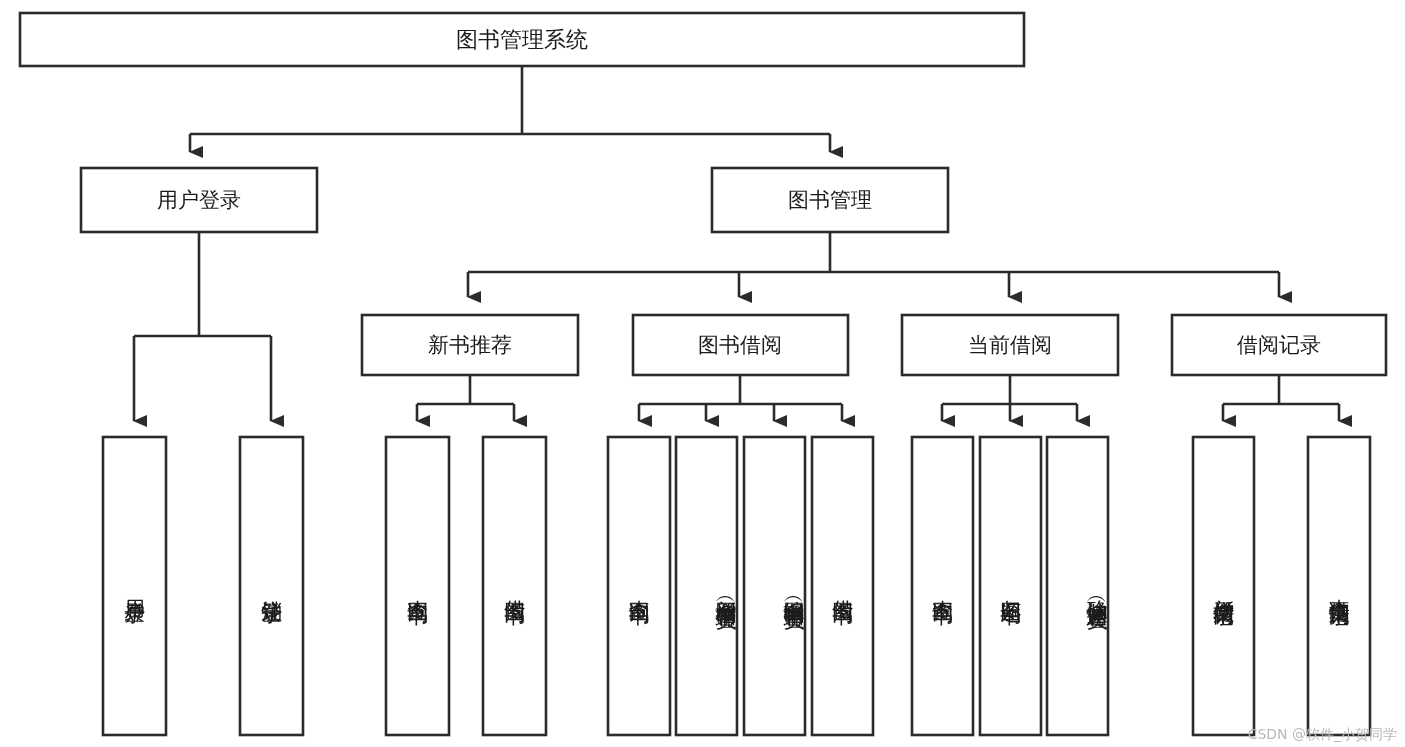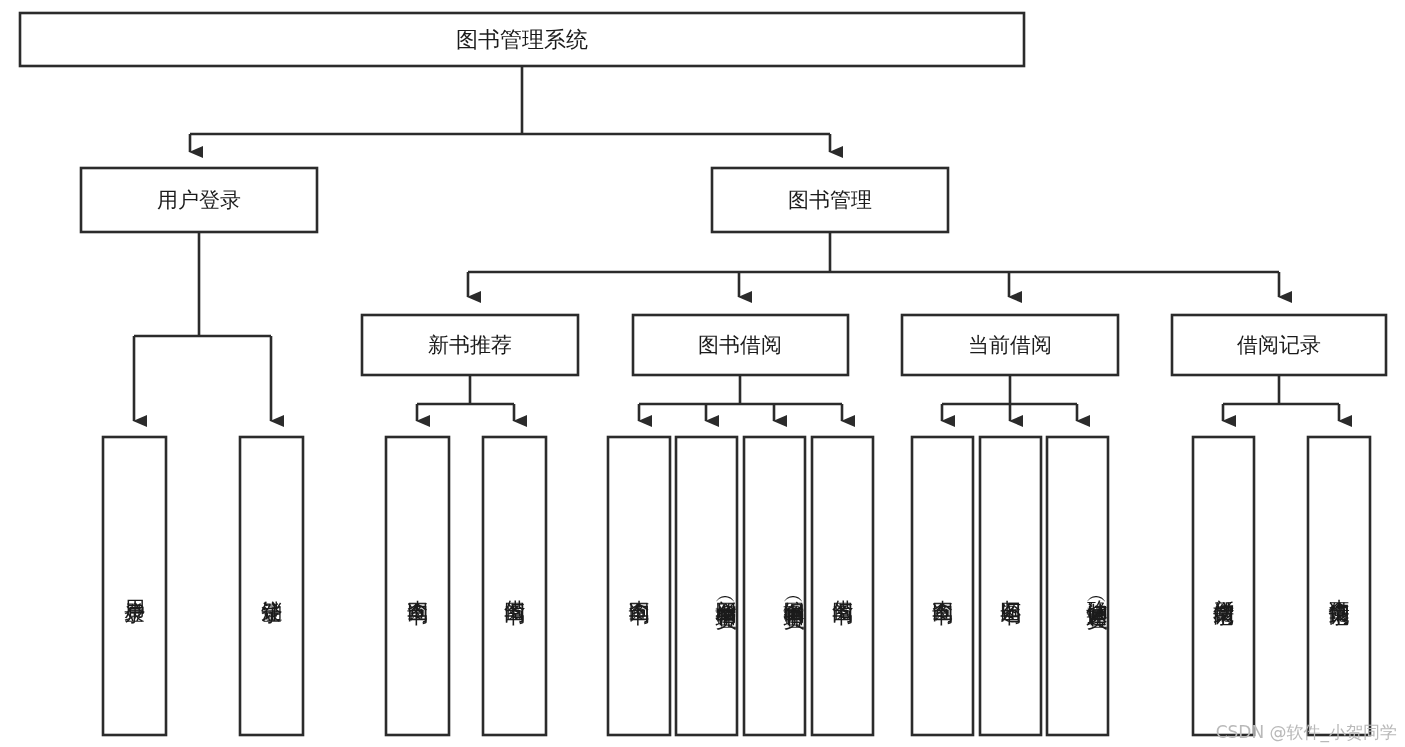--- a/index.html
+++ b/index.html
@@ -66,21 +66,21 @@
     pointer-events: none;
   }
   .vlabel.centered {
     align-items: center;
   }
   .watermark {
     position: absolute;
     right: 8px;
     bottom: 3px;
     font-family: "DejaVu Sans", "Liberation Sans", sans-serif;
-    font-size: 17px;
+    font-size: 14px;
     color: #b9b9b9;
     white-space: nowrap;
   }
 </style>
 </head>
 <body>
 
 <div id="diagram-root">
 
   <svg class="flow" viewBox="0 0 1405 747">

